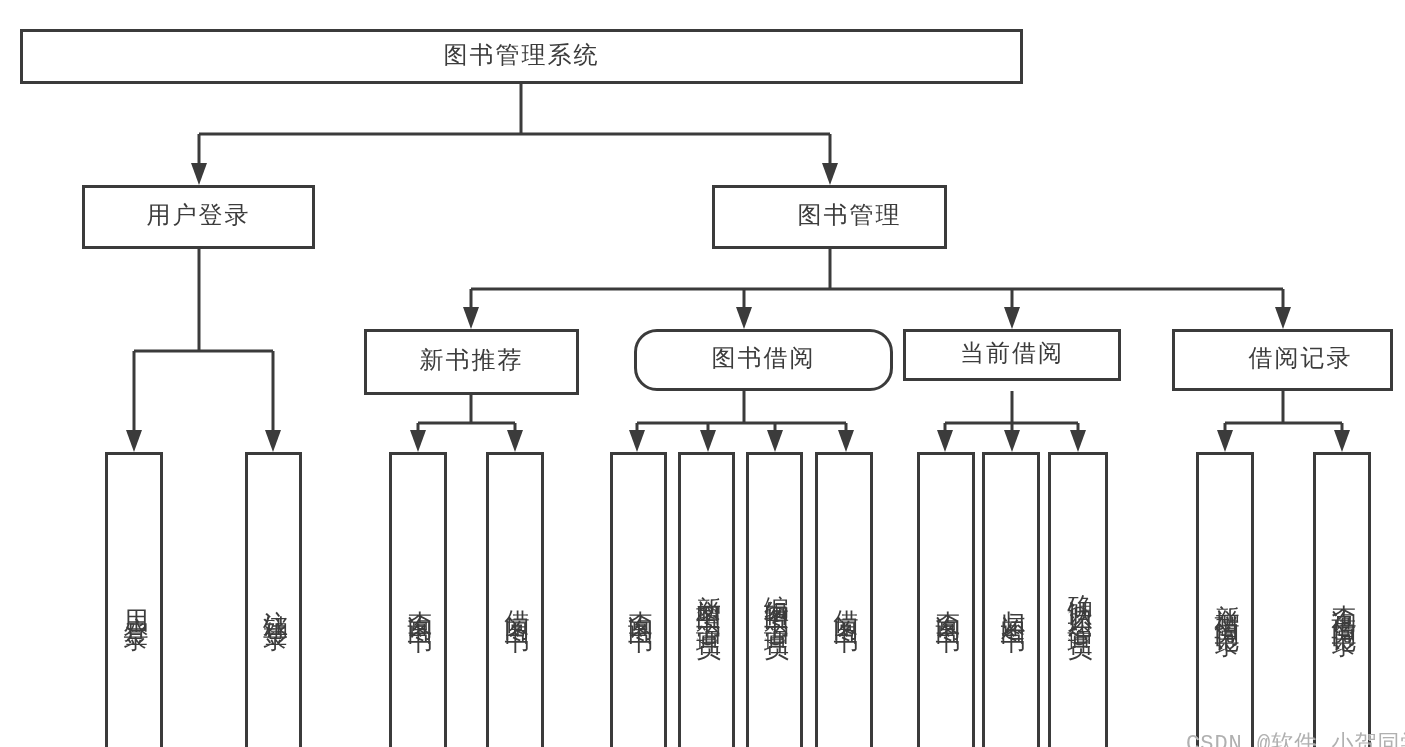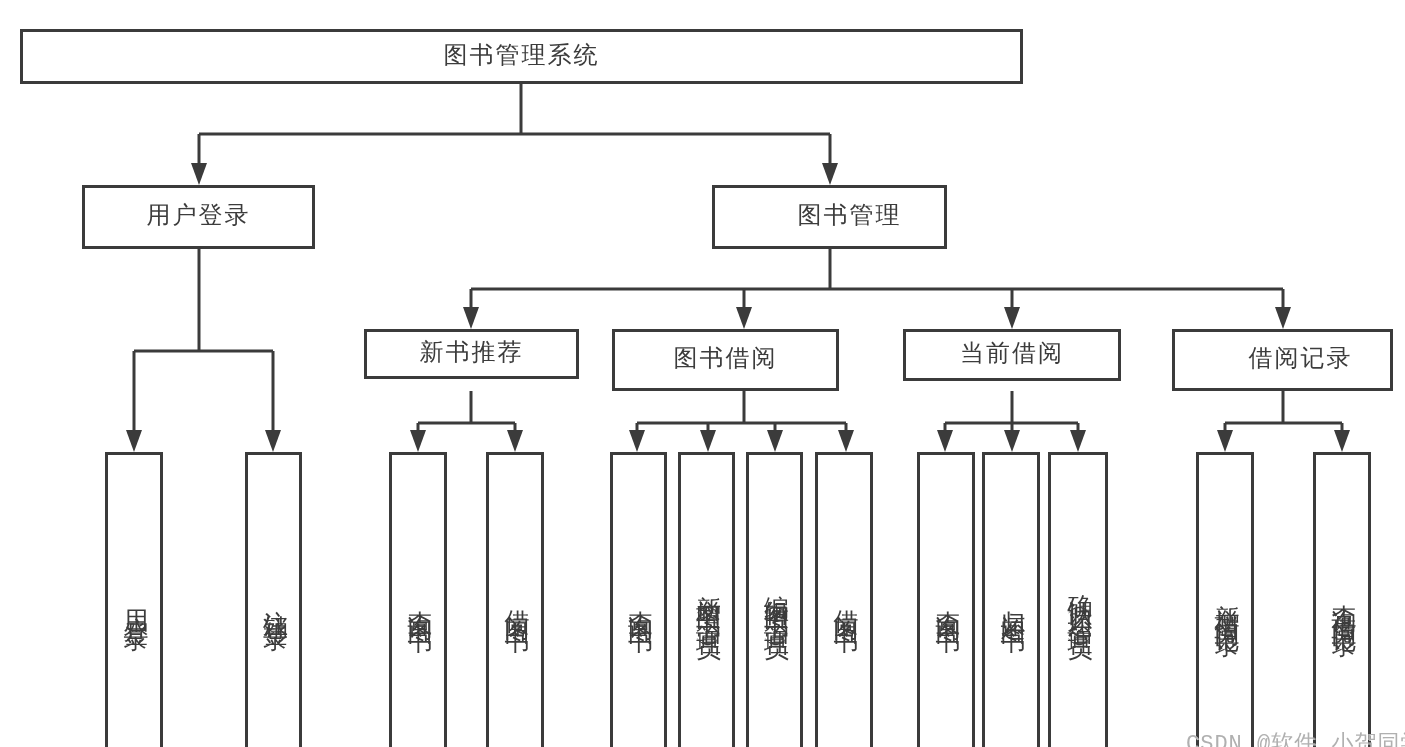--- a/index.html
+++ b/index.html
@@ -119,22 +119,22 @@
       <polygon points="1217,414 1233,414 1225,436"></polygon>
     <line x1="1342" y1="407" x2="1342" y2="416"></line>
       <polygon points="1334,414 1350,414 1342,436"></polygon>
   </svg>
 
   <div class="node" style="left:20px;top:13px;width:1003px;height:55px;">图书管理系统</div>
 
   <div class="node" style="left:82px;top:169px;width:233px;height:64px;">用户登录</div>
   <div class="node" style="left:712px;top:169px;width:235px;height:64px;padding-left:40px;">图书管理</div>
 
-  <div class="node" style="left:364px;top:313px;width:215px;height:50px;">新书推荐</div>
-  <div class="node" style="left:612px;top:313px;width:227px;height:62px;">图书借阅</div>
+  <div class="node" style="left:364px;top:313px;width:215px;height:66px;">新书推荐</div>
+  <div class="node" style="left:634px;top:313px;width:259px;height:62px;border-radius:23px;">图书借阅</div>
   <div class="node" style="left:903px;top:313px;width:218px;height:52px;">当前借阅</div>
   <div class="node" style="left:1172px;top:313px;width:221px;height:62px;padding-left:36px;">借阅记录</div>
 
   <div class="leaf" style="left:105px;top:436px;width:58px;height:299px;">用户登录</div>
   <div class="leaf" style="left:245px;top:436px;width:57px;height:299px;">注销登录</div>
 
   <div class="leaf" style="left:389px;top:436px;width:58px;height:299px;">查询图书</div>
   <div class="leaf" style="left:486px;top:436px;width:58px;height:299px;">借阅图书</div>
 
   <div class="leaf" style="left:610px;top:436px;width:57px;height:299px;">查询图书</div>

